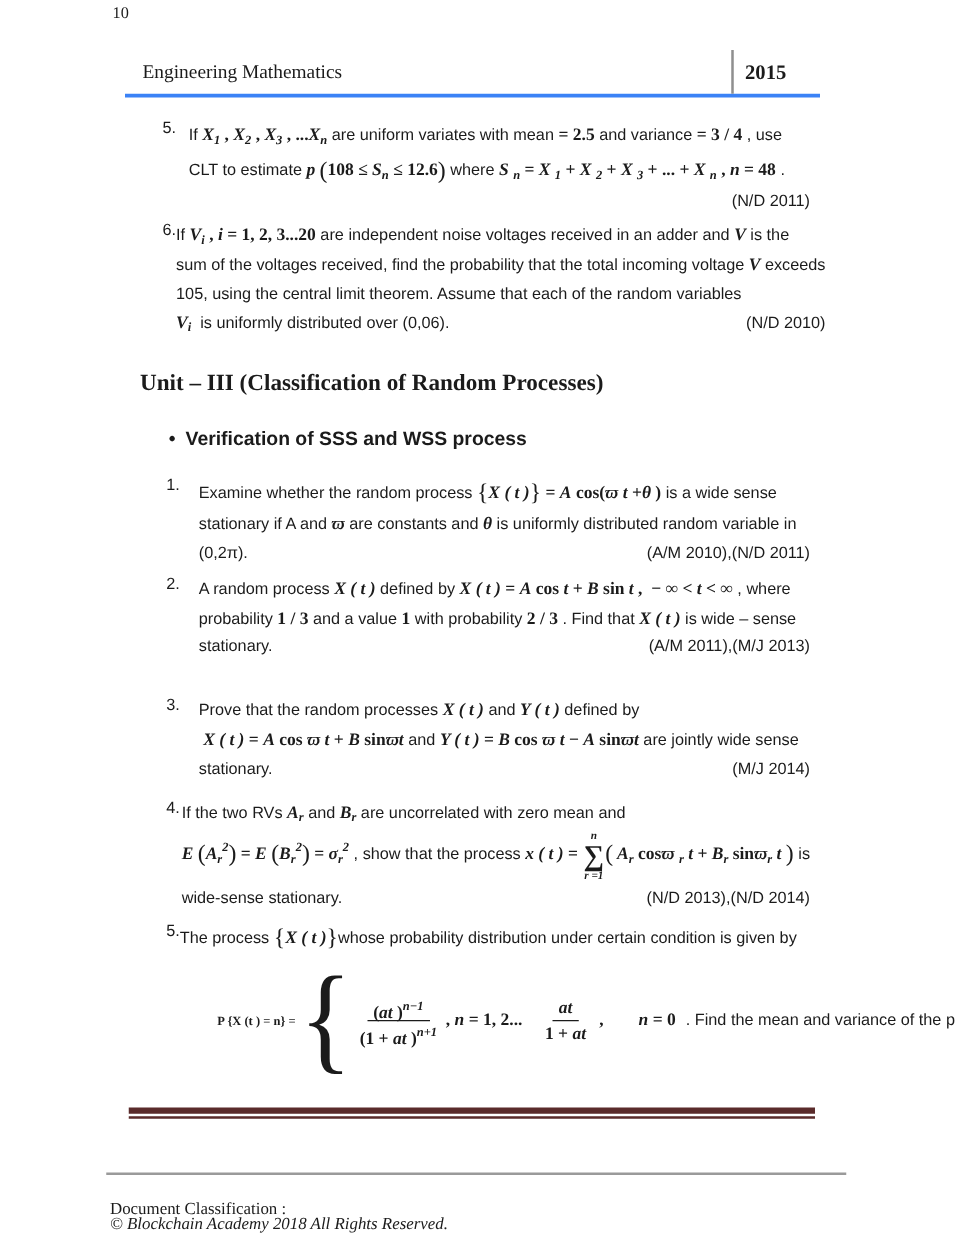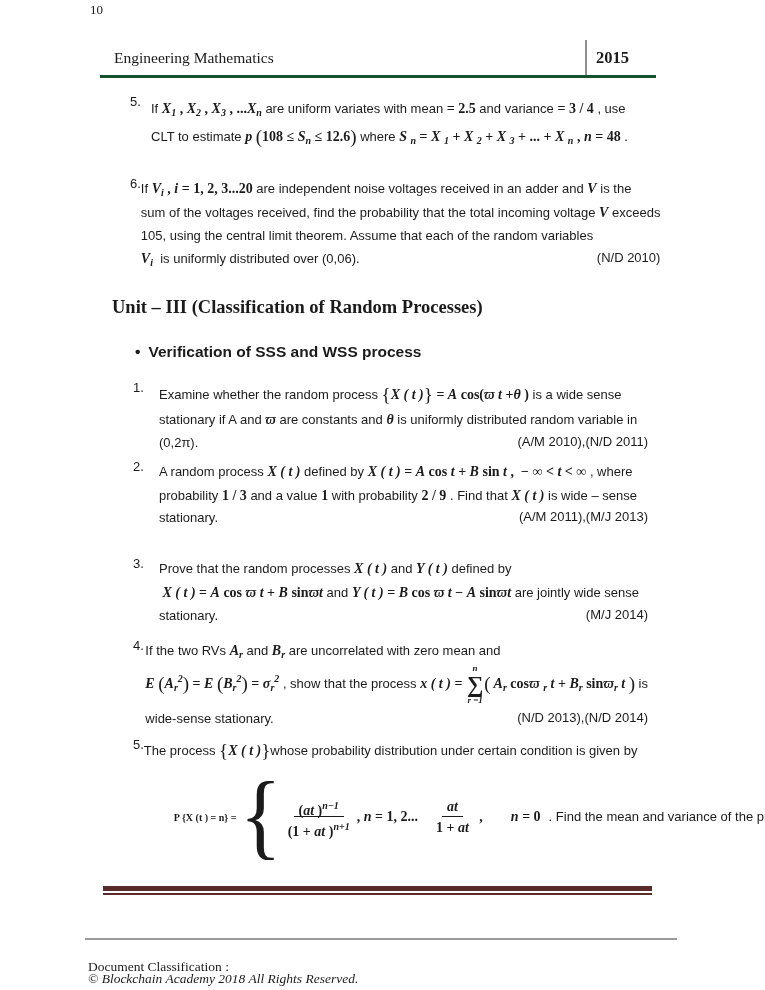--- a/index.html
+++ b/index.html
@@ -9,21 +9,21 @@
   .r-p   {font-family:"Liberation Sans",sans-serif;font-size:13px;}
   .r-m   {font-family:"Liberation Serif",serif;font-weight:700;font-style:italic;font-size:14px;}
   .r-b   {font-family:"Liberation Serif",serif;font-weight:700;font-size:14px;}
   .r-msub{font-family:"Liberation Serif",serif;font-weight:700;font-style:italic;font-size:10px;vertical-align:-3px;}
   .r-msup{font-family:"Liberation Serif",serif;font-weight:700;font-style:italic;font-size:10px;vertical-align:6px;}
   .r-big {font-family:"Liberation Serif",serif;font-weight:400;font-size:19px;vertical-align:-2px;}
   .r-sm  {font-family:"Liberation Serif",serif;font-weight:700;font-size:10px;text-align:center;}
 
   .page-num{position:absolute;left:90px;top:2px;font-family:"Liberation Serif",serif;font-size:13px;}
 
-  .header{position:absolute;left:100px;top:40px;width:556px;height:35px;display:flex;border-bottom:3px solid #14532d;}
+  .header{position:absolute;left:100px;top:40px;width:556px;height:35px;display:flex;border-bottom:3px solid #3b82f6;}
   .header-title{flex:1;padding-left:14px;line-height:35px;font-family:"Liberation Serif",serif;font-size:15.5px;}
   .header-year{border-left:2px solid #8f8f8f;width:60px;padding-left:9px;line-height:35px;font-family:"Liberation Serif",serif;font-weight:700;font-size:16.5px;}
 
   .q{position:absolute;display:flex;}
   .qnum{font-family:"Liberation Sans",sans-serif;font-size:13px;}
   .qbody{flex:1;}
   .sec1 .qnum{width:21px;}
   .sec2 .qnum{width:26px;}
   .qline{height:23px;line-height:23px;white-space:pre;}
   .qline.h27{height:27px;line-height:27px;}
@@ -70,20 +70,21 @@
   <div class="header">
     <div class="header-title">Engineering Mathematics</div>
     <div class="header-year">2015</div>
   </div>
 
   <div class="q sec1" style="left:130px;top:94px;width:518px;">
     <div class="qnum">5.</div>
     <div class="qbody">
       <div class="qline h27"><span class="r-p">If </span><span class="r-m">X</span><span class="r-msub">1</span><span class="r-b"> , </span><span class="r-m">X</span><span class="r-msub">2</span><span class="r-b"> , </span><span class="r-m">X</span><span class="r-msub">3</span><span class="r-b"> , ...</span><span class="r-m">X</span><span class="r-msub">n</span><span class="r-p"> are uniform variates with mean </span><span class="r-b">= 2.5</span><span class="r-p"> and variance </span><span class="r-b">= 3 / 4</span><span class="r-p"> , use</span></div>
       <div class="qline h29"><span class="r-p">CLT to estimate </span><span class="r-m">p </span><span class="r-big">(</span><span class="r-b">108 ≤ </span><span class="r-m">S</span><span class="r-msub">n</span><span class="r-b"> ≤ 12.6</span><span class="r-big">)</span><span class="r-p"> where </span><span class="r-m">S </span><span class="r-msub">n</span><span class="r-b"> = </span><span class="r-m">X </span><span class="r-msub">1</span><span class="r-b"> + </span><span class="r-m">X </span><span class="r-msub">2</span><span class="r-b"> + </span><span class="r-m">X </span><span class="r-msub">3</span><span class="r-b"> + ... + </span><span class="r-m">X </span><span class="r-msub">n</span><span class="r-b"> , </span><span class="r-m">n</span><span class="r-b"> = 48</span><span class="r-p"> .</span></div>
+      <div class="qline h22 dateline"><span class="date">(N/D 2011)</span></div>
     </div>
   </div>
 
   <div class="q sec1" style="left:130px;top:176px;width:518px;">
     <div class="qnum">6.</div>
     <div class="qbody">
       <div class="qline h24"><span class="r-p">If </span><span class="r-m">V</span><span class="r-msub">i</span><span class="r-b"> , </span><span class="r-m">i</span><span class="r-b"> = 1, 2, 3...20</span><span class="r-p"> are independent noise voltages received in an adder and </span><span class="r-m">V</span><span class="r-p"> is the</span></div>
       <div class="qline"><span class="r-p">sum of the voltages received, find the probability that the total incoming voltage </span><span class="r-m">V</span><span class="r-p"> exceeds</span></div>
       <div class="qline"><span class="r-p">105, using the central limit theorem. Assume that each of the random variables</span></div>
       <div class="qline split">
@@ -108,21 +109,21 @@
         <span><span class="r-p">(0,2π).</span></span>
         <span class="date">(A/M 2010),(N/D 2011)</span>
       </div>
     </div>
   </div>
 
   <div class="q sec2" style="left:133px;top:459px;width:515px;">
     <div class="qnum">2.</div>
     <div class="qbody">
       <div class="qline h24"><span class="r-p">A random process </span><span class="r-m">X ( t )</span><span class="r-p"> defined by </span><span class="r-m">X ( t )</span><span class="r-b"> = </span><span class="r-m">A</span><span class="r-b"> cos </span><span class="r-m">t</span><span class="r-b"> + </span><span class="r-m">B</span><span class="r-b"> sin </span><span class="r-m">t</span><span class="r-b"> ,  − ∞ &lt; </span><span class="r-m">t</span><span class="r-b"> &lt; ∞</span><span class="r-p"> , where</span></div>
-      <div class="qline"><span class="r-p">probability </span><span class="r-b">1 / 3</span><span class="r-p"> and a value </span><span class="r-b">1</span><span class="r-p"> with probability </span><span class="r-b">2 / 9</span><span class="r-p"> . Find that </span><span class="r-m">X ( t )</span><span class="r-p"> is wide – sense</span></div>
+      <div class="qline"><span class="r-p">probability </span><span class="r-b">1 / 3</span><span class="r-p"> and a value </span><span class="r-b">1</span><span class="r-p"> with probability </span><span class="r-b">2 / 3</span><span class="r-p"> . Find that </span><span class="r-m">X ( t )</span><span class="r-p"> is wide – sense</span></div>
       <div class="qline h22 split">
         <span><span class="r-p">stationary.</span></span>
         <span class="date">(A/M 2011),(M/J 2013)</span>
       </div>
     </div>
   </div>
 
   <div class="q sec2" style="left:133px;top:556px;width:515px;">
     <div class="qnum">3.</div>
     <div class="qbody">

